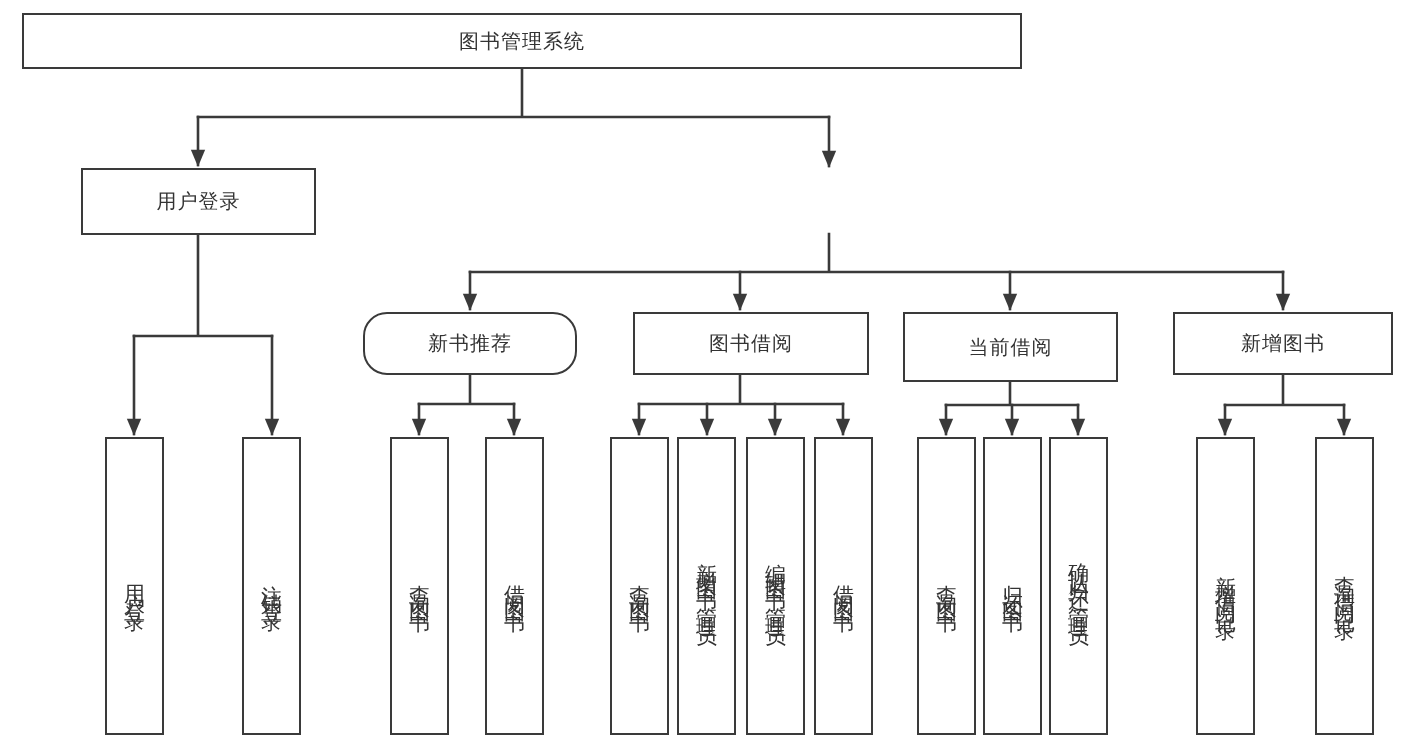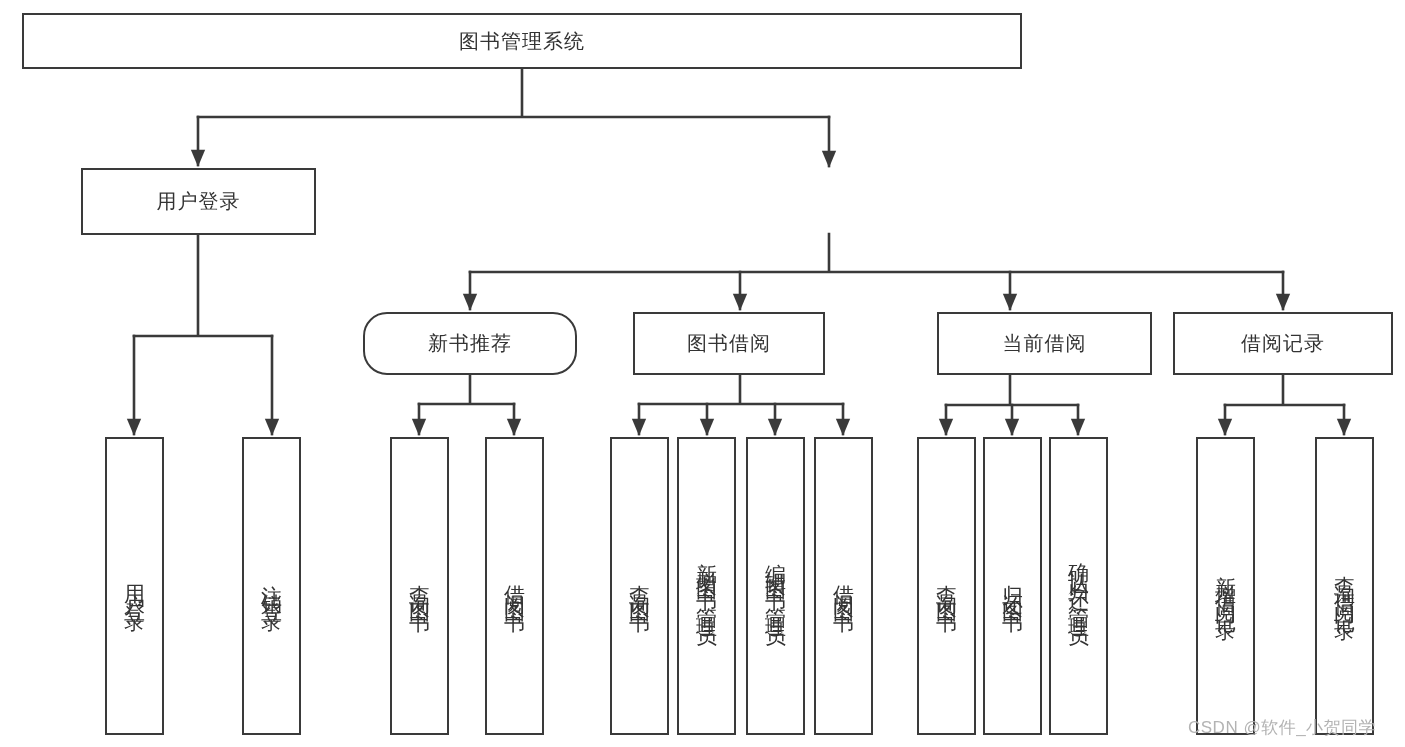--- a/index.html
+++ b/index.html
@@ -44,22 +44,22 @@
     letter-spacing:9px;
     white-space:nowrap;
   }
   
   .n-root{left:22px;top:13px;width:1000px;height:56px;}
   
   .n-user{left:81px;top:168px;width:235px;height:67px;}
   .n-book{left:712px;top:169px;width:235px;height:65px;}
   
   .n-rec{left:363px;top:312px;width:214px;height:63px;border-radius:24px;}
-  .n-bor{left:633px;top:312px;width:192px;height:63px;}
-  .n-cur{left:903px;top:312px;width:215px;height:63px;margin-left:34px;}
+  .n-bor{left:633px;top:312px;width:236px;height:63px;}
+  .n-cur{left:903px;top:312px;width:215px;height:70px;}
   .n-log{left:1173px;top:312px;width:220px;height:63px;}
   
   .leaf{top:437px;width:59px;height:298px;}
   .n-l1{left:105px;}  .n-l2{left:242px;}
   .n-l3{left:390px;}  .n-l4{left:485px;}
   .n-l5{left:610px;}  .n-l6{left:677px;}
   .n-l7{left:746px;}  .n-l8{left:814px;}
   .n-l9{left:917px;}  .n-l10{left:983px;}
   .n-l11{left:1049px;}
   .n-l12{left:1196px;} .n-l13{left:1315px;}
@@ -130,21 +130,21 @@
   <div class="box n-rec">
     <span>新书推荐</span>
   </div>
   <div class="box n-bor">
     <span>图书借阅</span>
   </div>
   <div class="box n-cur">
     <span>当前借阅</span>
   </div>
   <div class="box n-log">
-    <span>借阅记录</span>
+    <span>新增图书</span>
   </div>
 
   <div class="box vbox leaf n-l1">
     <span>用户登录</span>
   </div>
   <div class="box vbox leaf n-l2">
     <span>注销登录</span>
   </div>
 
   <div class="box vbox leaf n-l3">
@@ -177,14 +177,13 @@
     <span>确认归还（管理员）</span>
   </div>
 
   <div class="box vbox leaf n-l12">
     <span>新增借阅记录</span>
   </div>
   <div class="box vbox leaf n-l13">
     <span>查询借阅记录</span>
   </div>
 
-  <div class="watermark">CSDN @软件_小贺同学</div>
 </div>
 
 </body></html>

